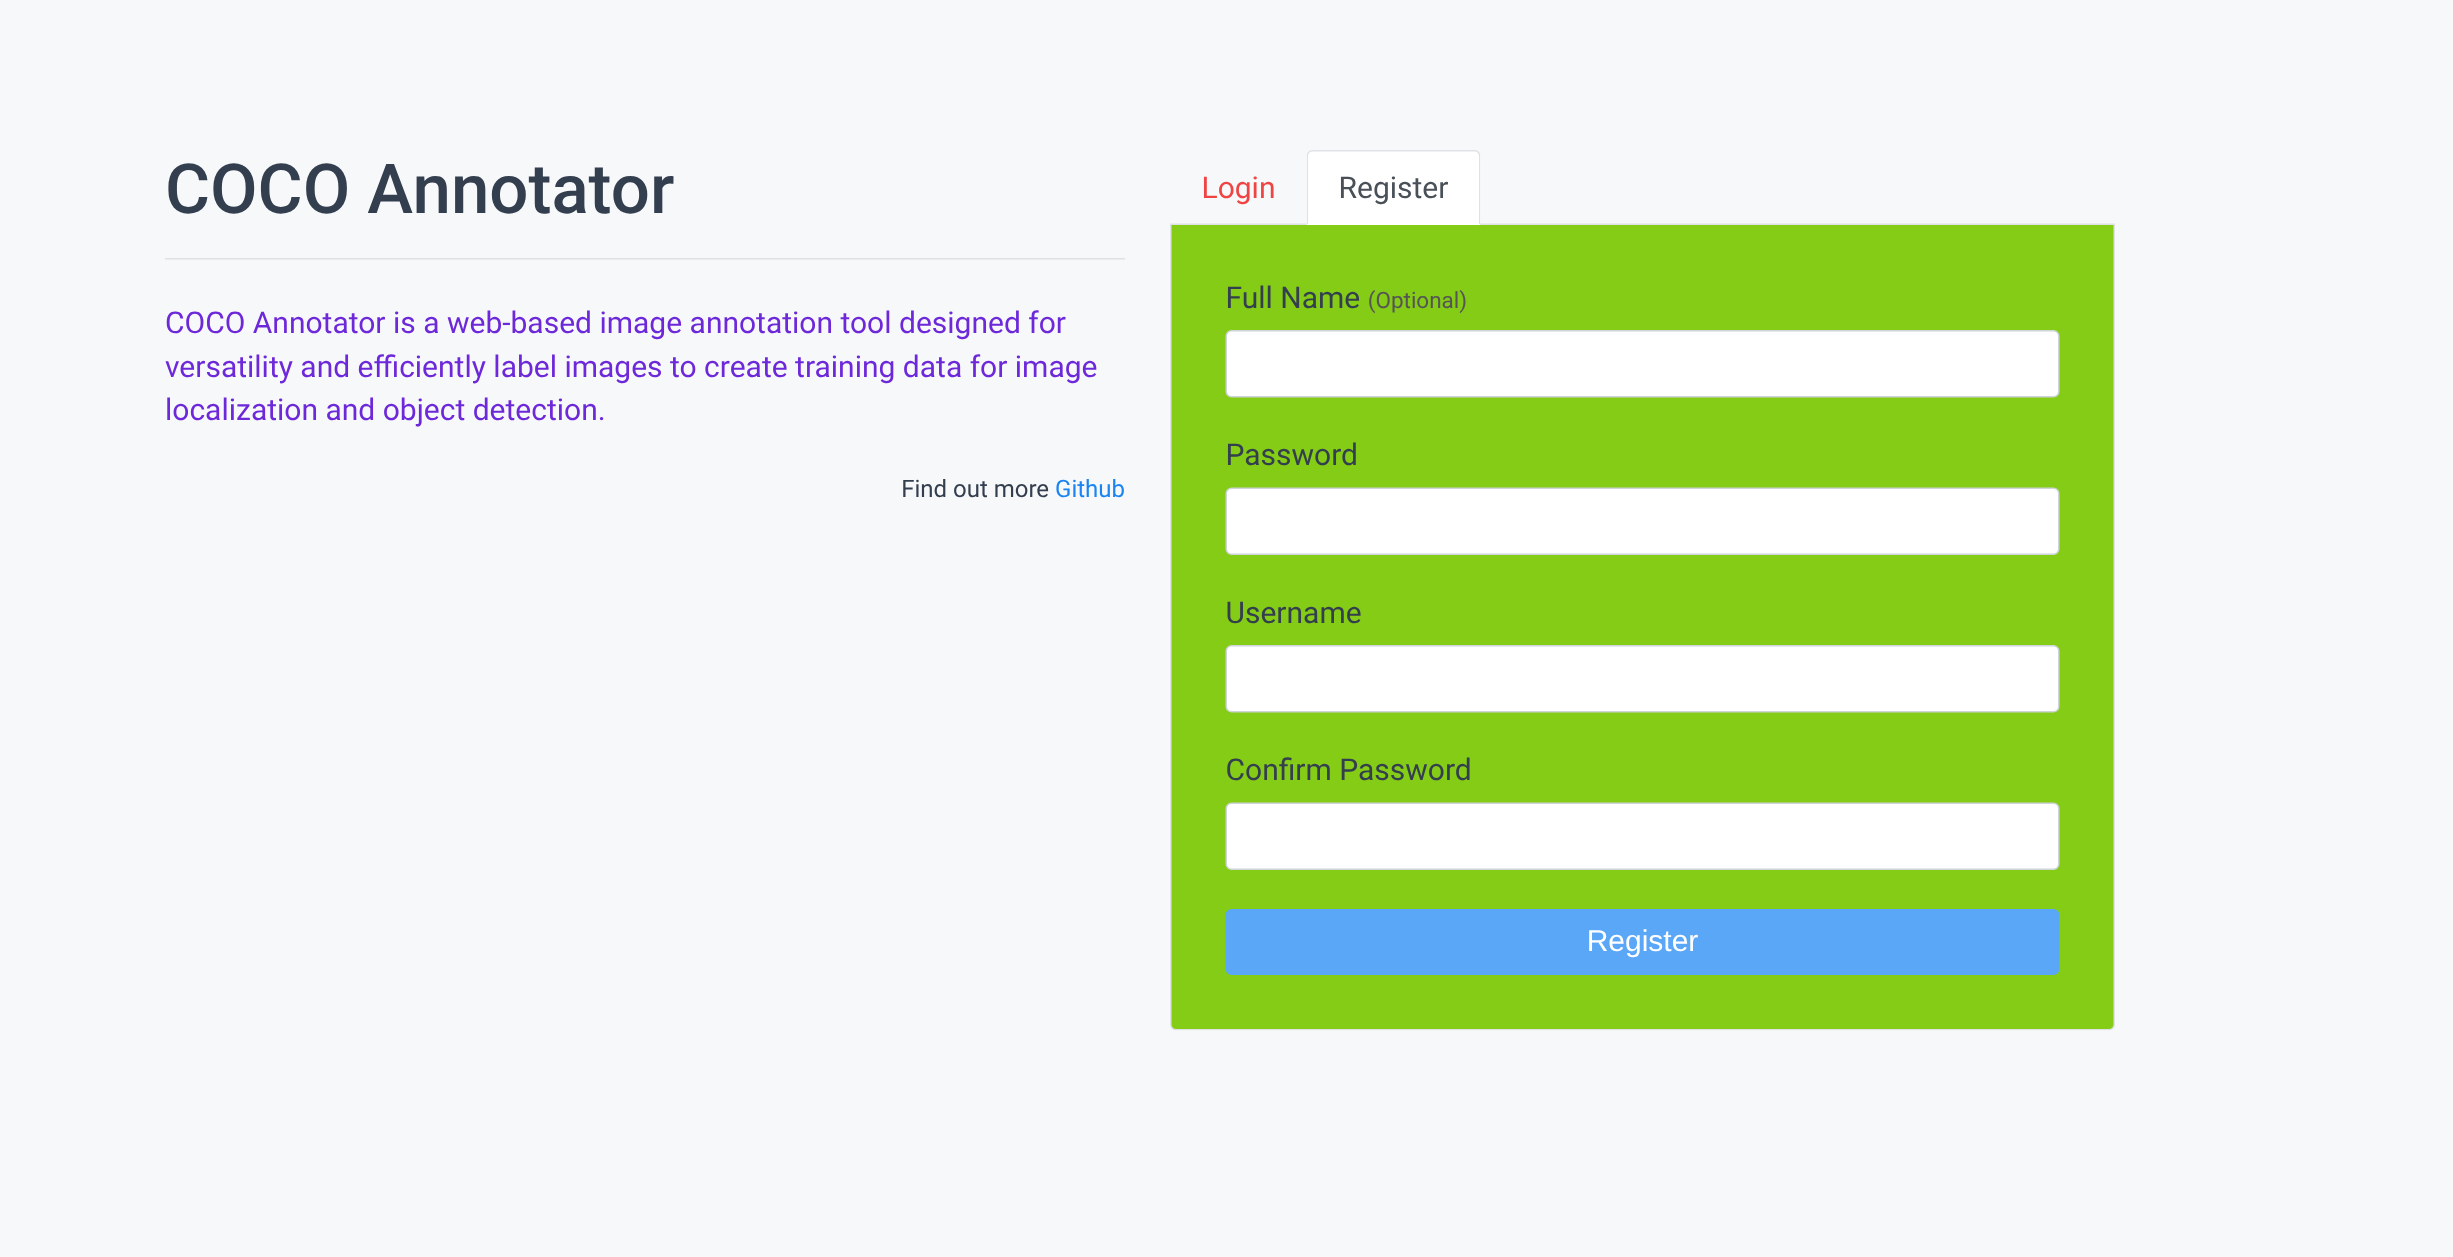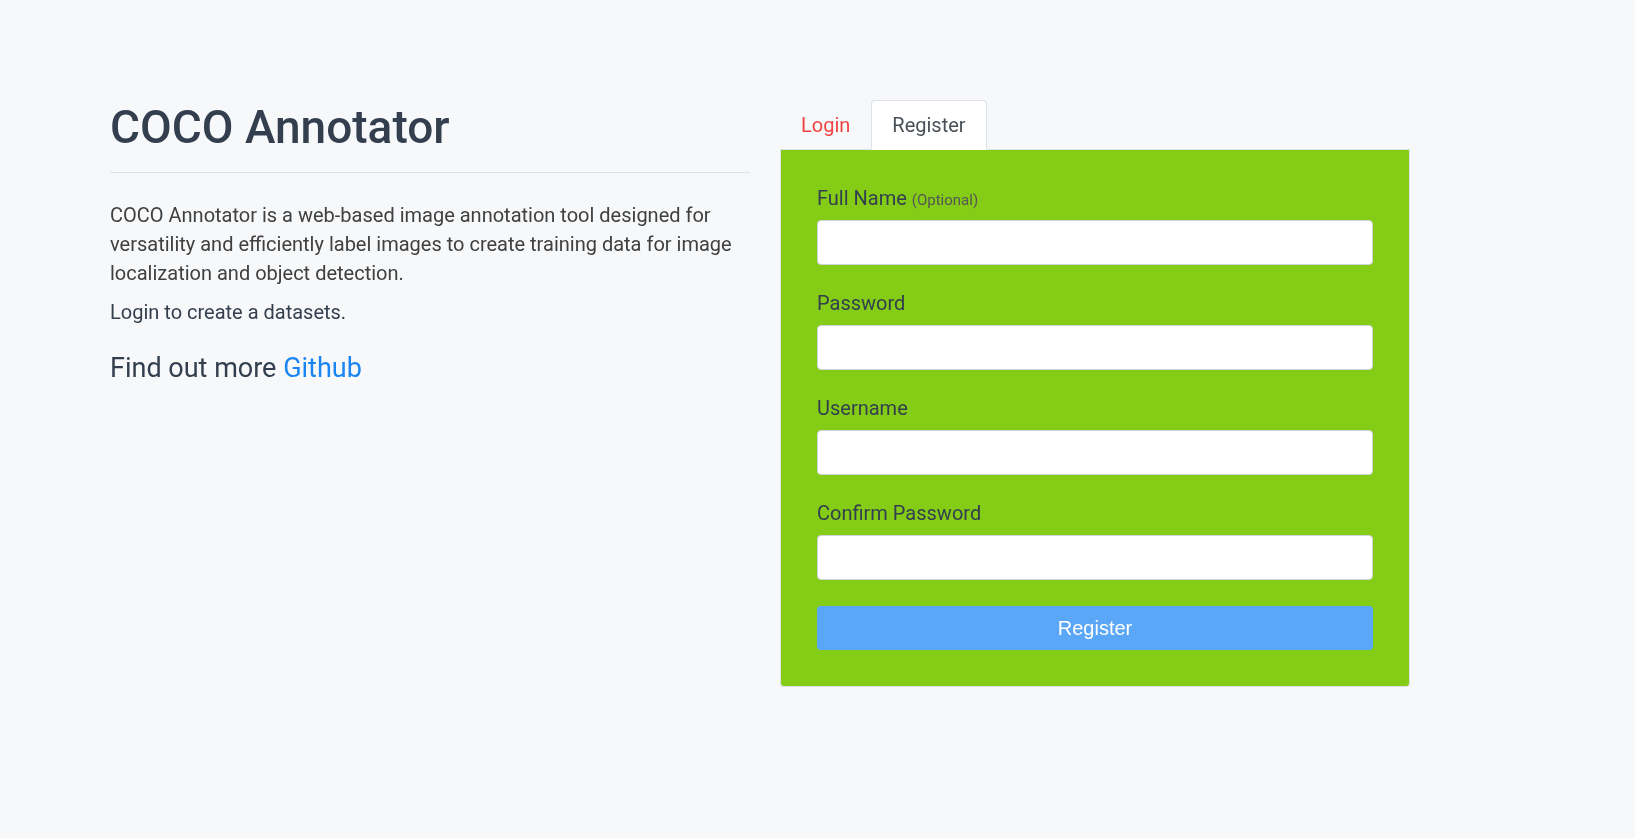--- a/index.html
+++ b/index.html
@@ -32,31 +32,32 @@
       margin-bottom: 18px;
     }
     hr.divider {
       border: none;
       border-top: 1px solid #e0e0e0;
       margin-bottom: 28px;
     }
     p.description {
       font-size: 20px;
       line-height: 1.45;
-      color: #404040;
-      margin-bottom: 12px;
+      color: #6d28d9;
+      margin-bottom: 28px;
     }
     p.login-hint {
       font-size: 20px;
       color: #333e4e;
       margin-bottom: 28px;
     }
     p.find-more {
-      font-size: 27px;
+      font-size: 16px;
       color: #333e4e;
+      text-align: right;
     }
     a.github-link {
       color: #1a85f2;
       text-decoration: none;
     }
 
     .tabs {
       display: flex;
       border-bottom: 1px solid #dee2e6;
     }
@@ -122,21 +123,20 @@
     }
   </style>
 </head>
 <body>
 
 <div class="container">
   <div class="left-col">
     <h1 class="title">COCO Annotator</h1>
     <hr class="divider">
     <p class="description">COCO Annotator is a web-based image annotation tool designed for versatility and efficiently label images to create training data for image localization and object detection.</p>
-    <p class="login-hint">Login to create a datasets.</p>
     <p class="find-more">
       <span>Find out more </span><a href="#" class="github-link">Github</a>
     </p>
   </div>
 
   <div class="right-col">
     <div class="tabs">
       <div class="tab inactive">Login</div>
       <div class="tab active">Register</div>
     </div>

